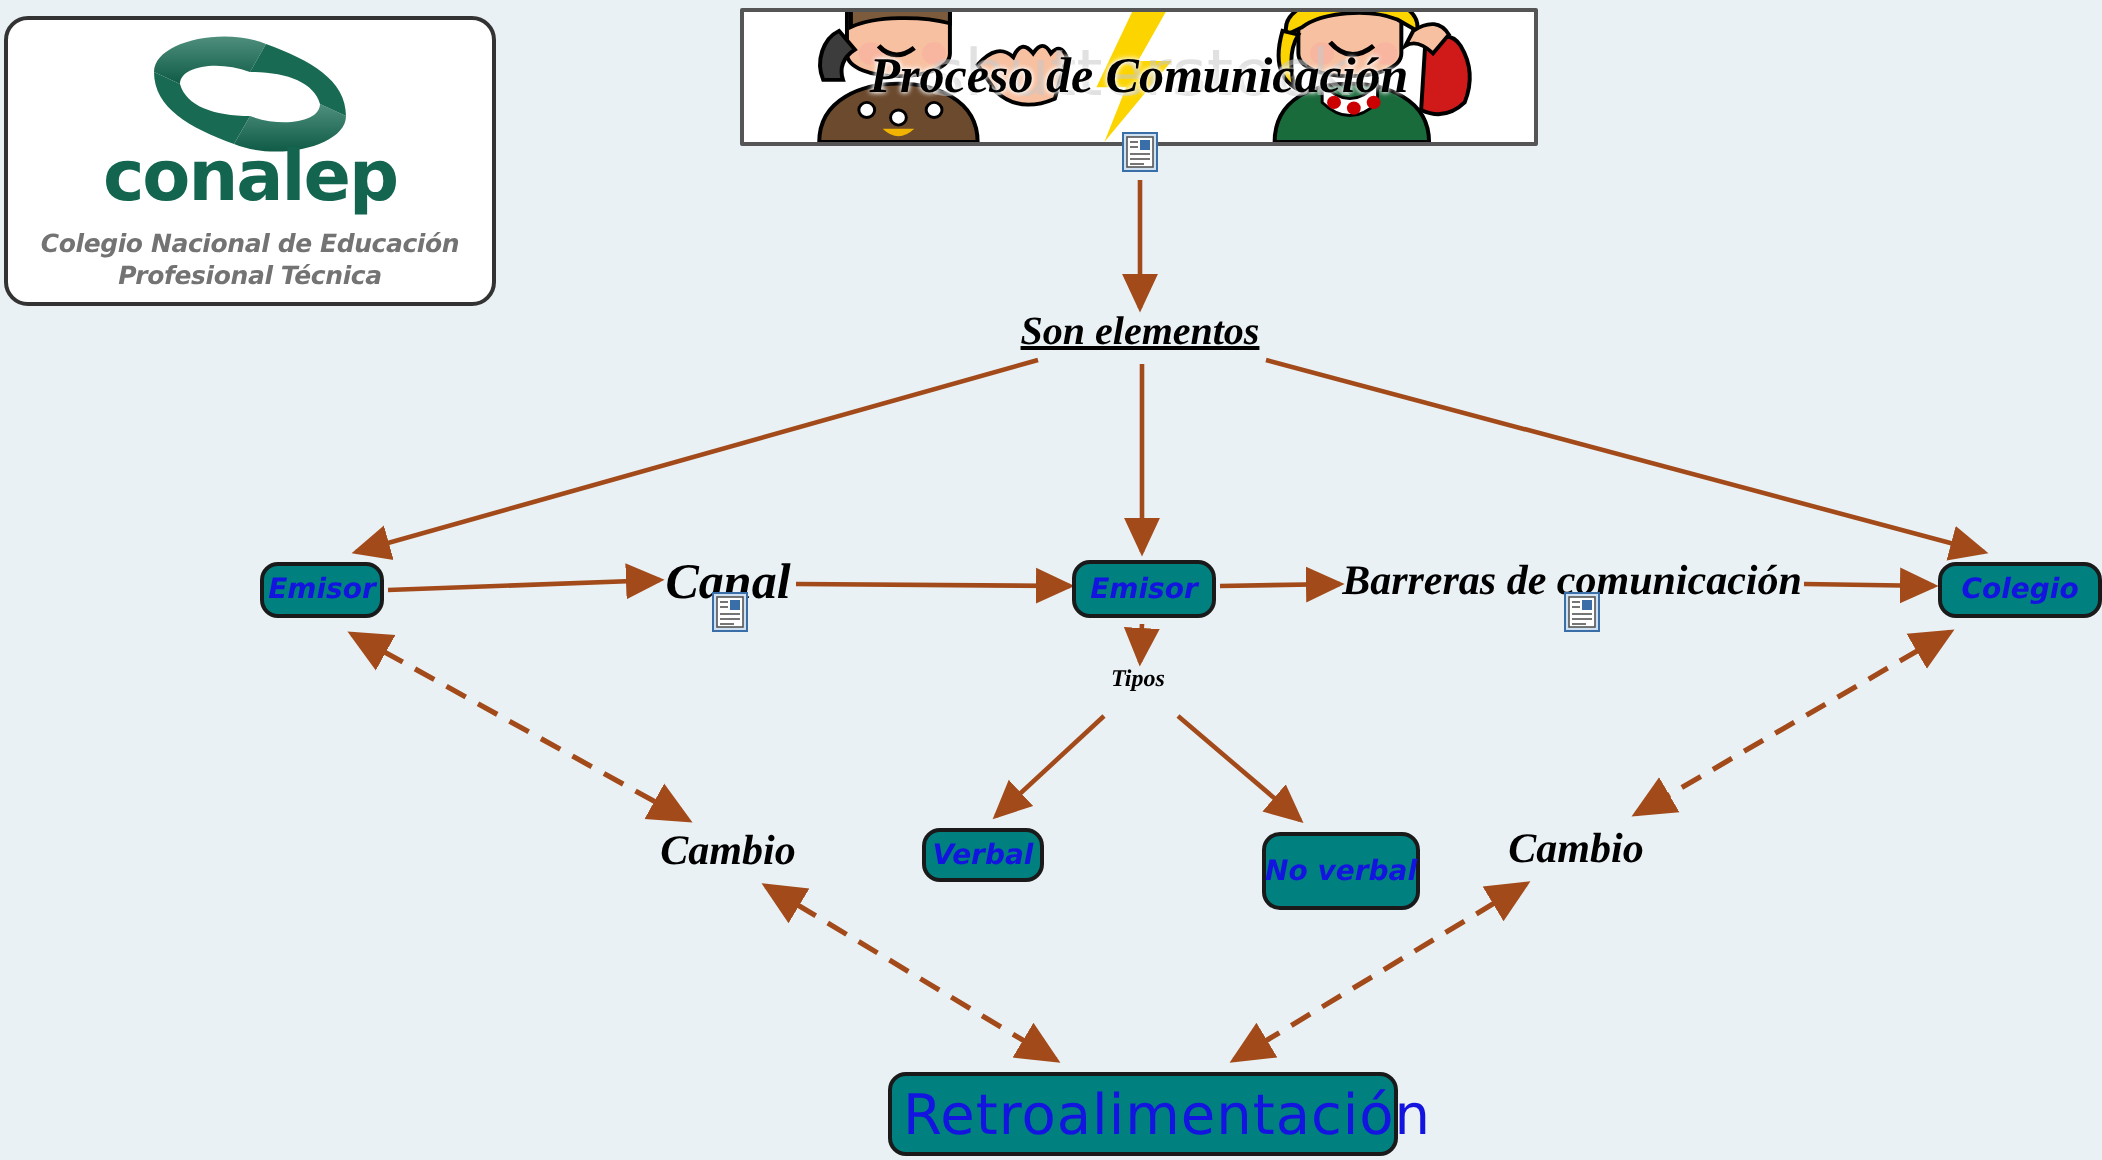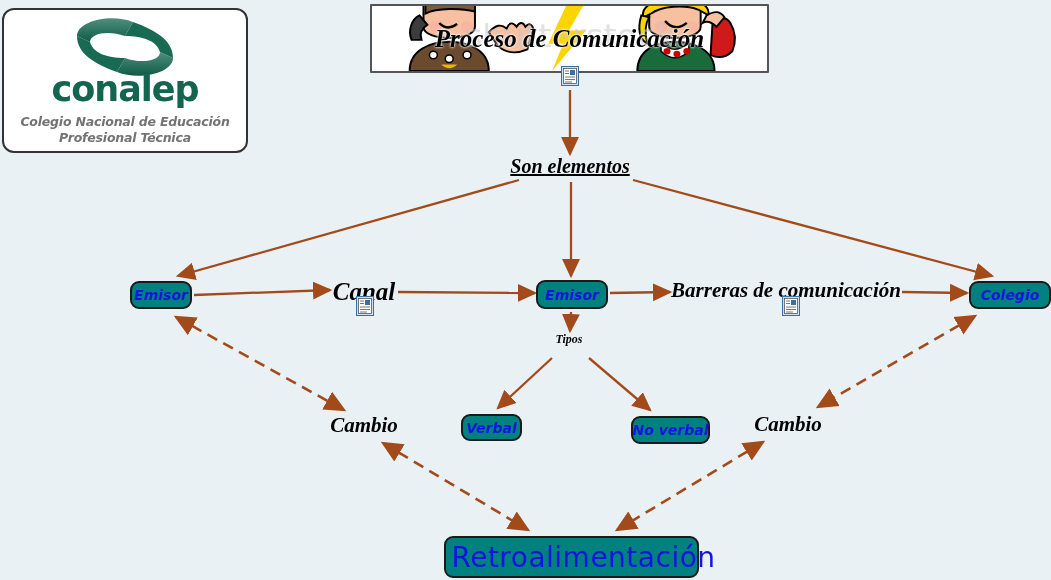--- a/index.html
+++ b/index.html
@@ -301,20 +301,20 @@
       <line x1="4" y1="13.5" x2="14" y2="13.5"></line>
       <line x1="4" y1="16" x2="11" y2="16"></line>
     </g>
   </svg>
 
   <div class="tbox small" style="left:969px; top:281px; width:82px; height:28px;">Colegio</div>
 
   <div class="plab" style="left:519px; top:332px; width:100px; font-size:12px;">Tipos</div>
 
   <div class="tbox small" style="left:461px; top:414px; width:61px; height:27px;">Verbal</div>
-  <div class="tbox small" style="left:631px; top:416px; width:79px; height:28px;">No verbal</div>
+  <div class="tbox small" style="left:631px; top:416px; width:79px; height:39px;">No verbal</div>
 
   <div class="plab" style="left:314px; top:413px; width:100px; font-size:21px;">Cambio</div>
   <div class="plab" style="left:738px; top:412px; width:100px; font-size:21px;">Cambio</div>
 
   <div class="tbox retro" style="left:444px; top:536px; width:255px; height:42px;padding-left:24px;">Retroalimentación</div>
 
 </div>
 
 </body></html>

